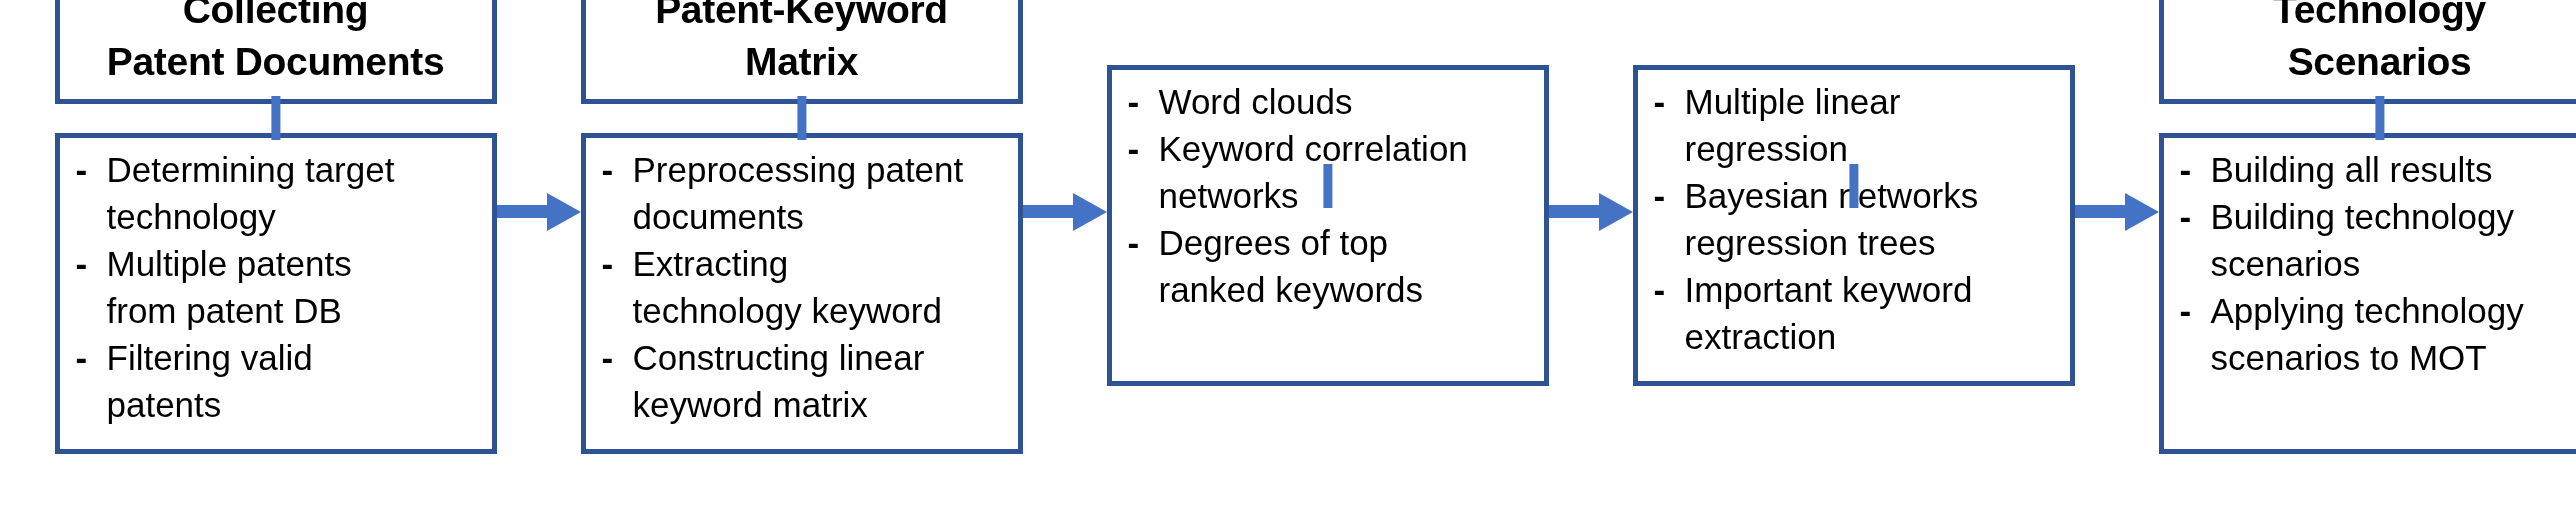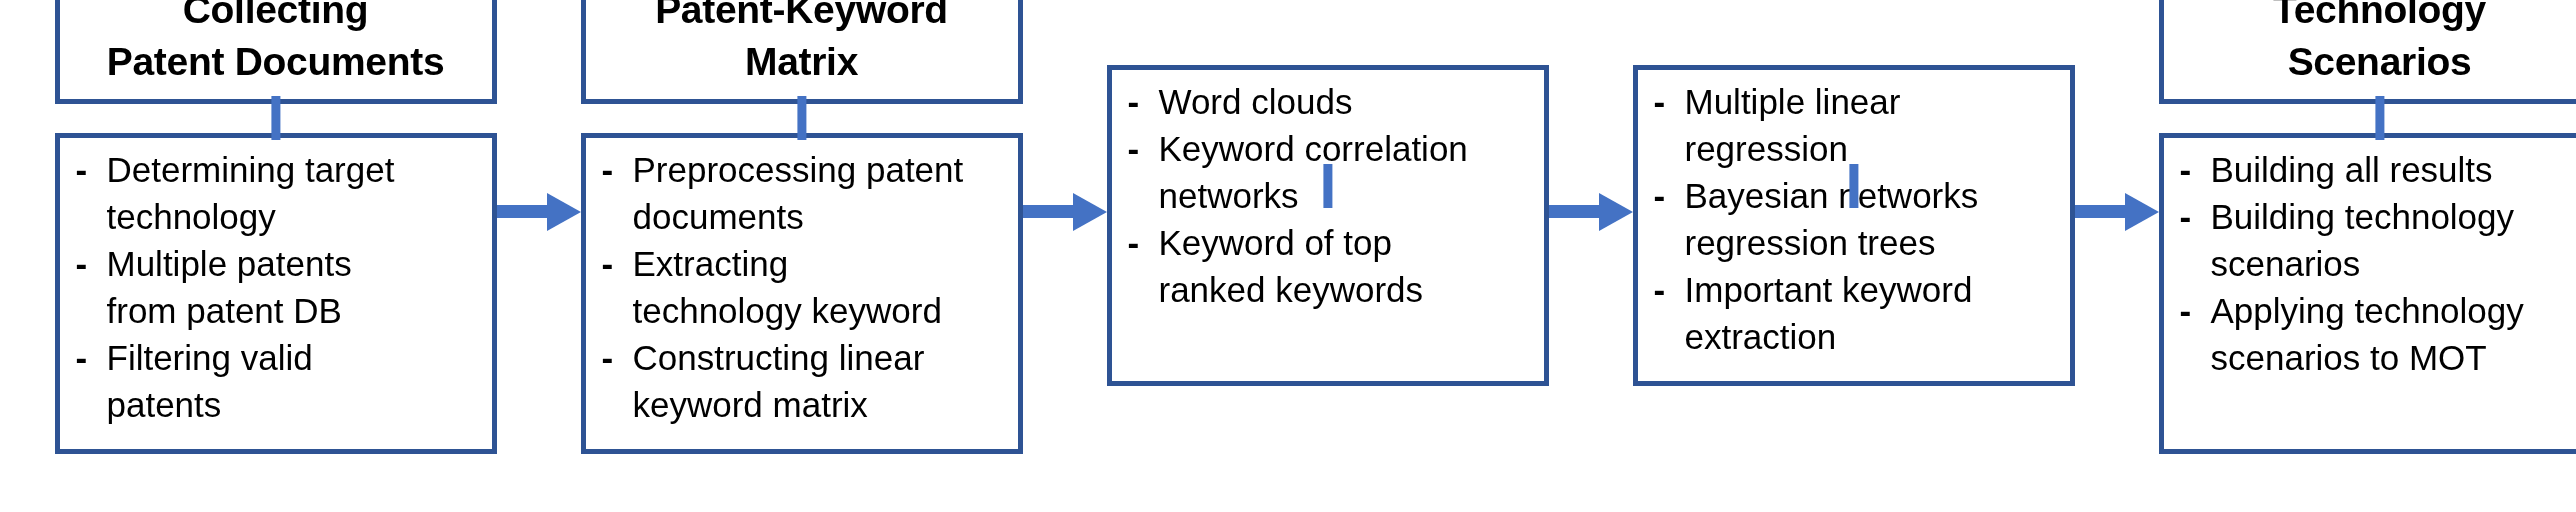--- a/index.html
+++ b/index.html
@@ -179,21 +179,21 @@
         <span class="dash">-</span>
         <span class="bullet-text">Word clouds</span>
       </div>
       <div class="bullet">
         <span class="dash">-</span>
         <span class="bullet-text">Keyword correlation
 networks</span>
       </div>
       <div class="bullet">
         <span class="dash">-</span>
-        <span class="bullet-text">Keyword of top
+        <span class="bullet-text">Degrees of top
 ranked keywords</span>
       </div>
     </div>
   </div>
 
   <div class="arrow-cell">
     <div class="arrow">
       <div class="shaft"></div>
       <div class="head"></div>
     </div>

